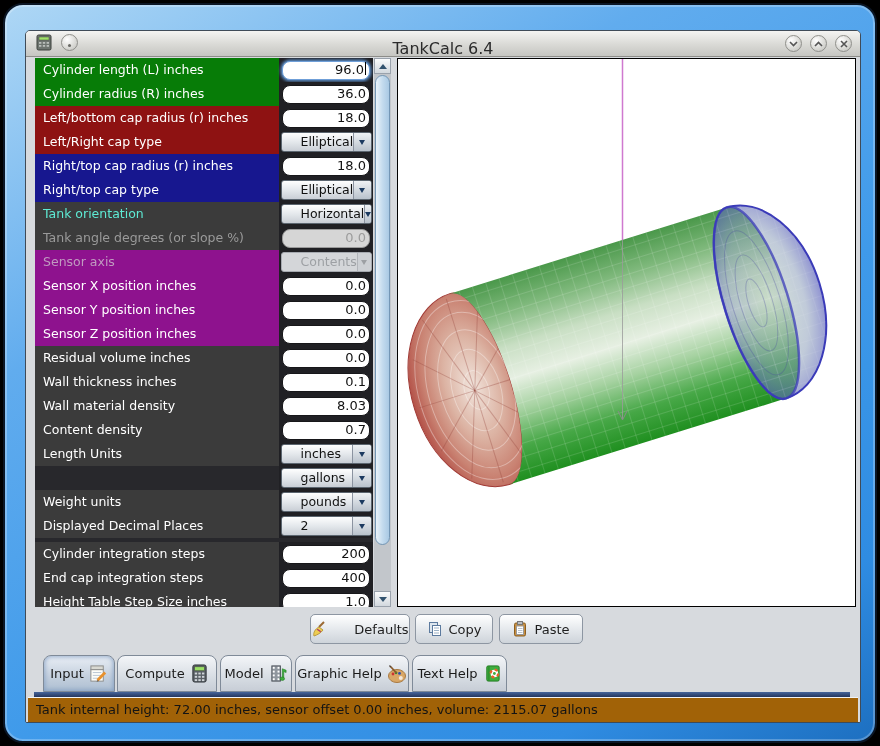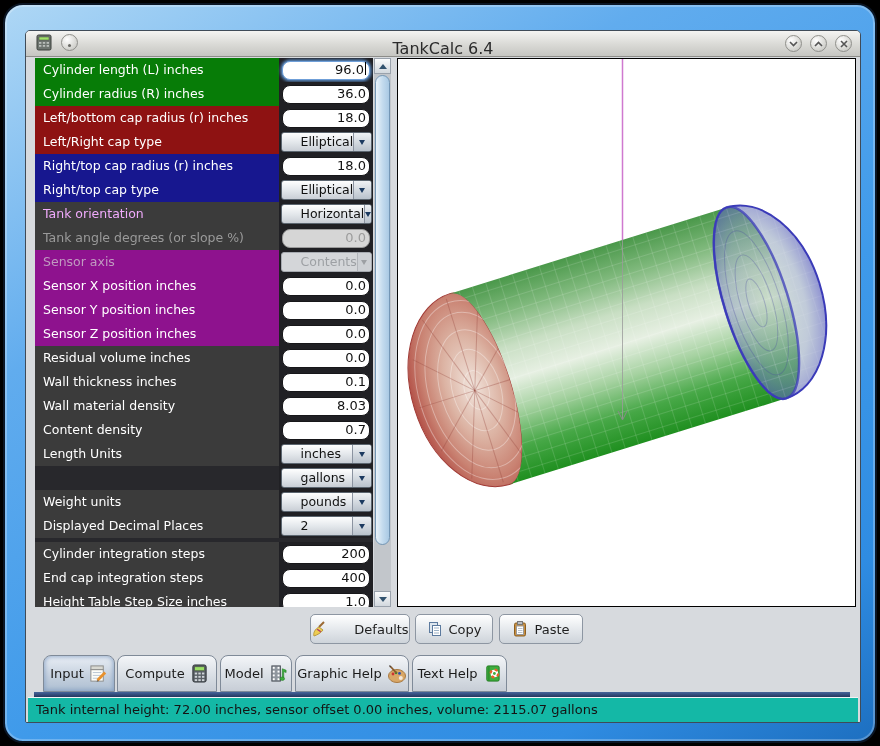--- a/index.html
+++ b/index.html
@@ -74,21 +74,21 @@
   
   .tab{position:absolute;top:598px;height:37px;border:1px solid #7f8a98;border-radius:8px 8px 0 0;
     background:linear-gradient(#f3f5f8,#d3d9e0 70%,#c7cdd6);
     display:flex;align-items:center;justify-content:center;gap:5px;font-size:13px;color:#1b1b1b;}
   .tab.selected{background:linear-gradient(#e9eef5,#c3cfdd 60%,#aebfd2);
     box-shadow:0 0 4px 1px rgba(120,150,190,.7) inset;}
   .tabsep{position:absolute;left:8px;top:635px;width:816px;height:5px;
     background:linear-gradient(#46659b,#24365e);}
 
   
-  .statusbar{position:absolute;left:2px;top:640px;width:830px;height:25px;background:#14b8a6;
+  .statusbar{position:absolute;left:2px;top:640px;width:830px;height:25px;background:#a16207;
     border-top:1px solid #f2f4f6;font-size:13px;color:#141414;line-height:24px;padding-left:8px;
     white-space:nowrap;overflow:hidden;}
 </style>
 </head>
 <body>
 
 <div id="page">
   <div class="window">
     <div class="inner">
 
@@ -182,21 +182,21 @@
               <div class="fzone">
                 <div class="combo">
                   <span class="cval">Elliptical</span>
                   <div class="cbtn">
                     <i class="carr"></i>
                   </div>
                 </div>
               </div>
             </div>
             <div class="frow">
-              <div class="flabel" style="background: rgb(59, 59, 59); color: #f0abfc;">Tank orientation</div>
+              <div class="flabel" style="background: rgb(59, 59, 59); color: #5eead4;">Tank orientation</div>
               <div class="fzone">
                 <div class="combo">
                   <span class="cval">Horizontal</span>
                   <div class="cbtn">
                     <i class="carr"></i>
                   </div>
                 </div>
               </div>
             </div>
             <div class="frow">

